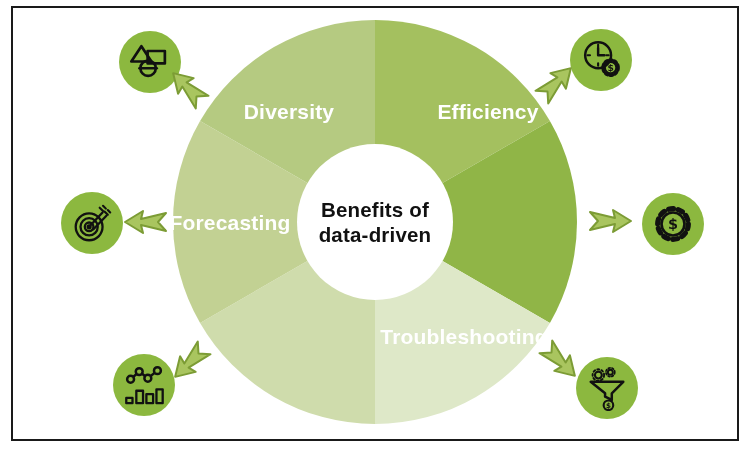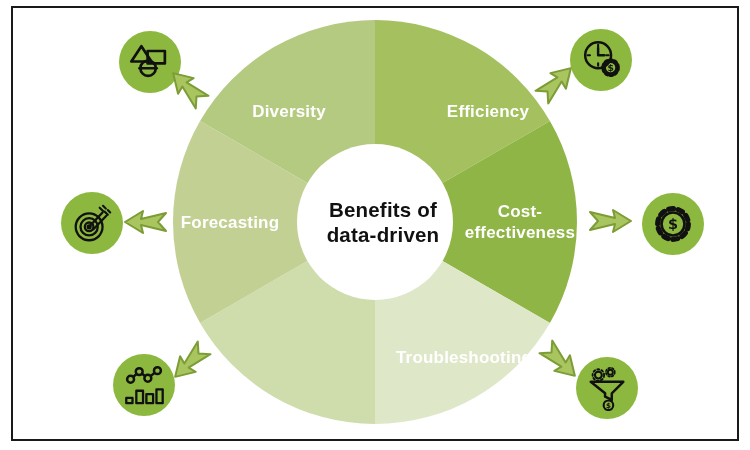--- a/index.html
+++ b/index.html
@@ -9,27 +9,27 @@
     font-family:"Liberation Sans", sans-serif;
   }
   .frame{
     position:absolute;left:11px;top:6px;right:11px;bottom:9px;
     border:2.5px solid var(--border,#1a1a1a);
     pointer-events:none;
   }
   .wheel-svg{position:absolute;left:0;top:0;}
   .seg-label{
     position:absolute;transform:translate(-50%,-50%);
-    color:var(--label_text,#fff);font-weight:700;font-size:17px;
-    line-height:1.25;text-align:center;letter-spacing:.2px;white-space:nowrap;
+    color:var(--label_text,#fff);font-weight:700;font-size:21px;
+    line-height:1.25;text-align:left;letter-spacing:.2px;white-space:nowrap;
   }
   .center-label{
     position:absolute;left:375px;top:222px;transform:translate(-50%,-50%);
     color:var(--center_text,#111);font-weight:800;font-size:20.5px;
-    line-height:25px;text-align:center;letter-spacing:.2px;white-space:nowrap;margin-left:8px;
+    line-height:25px;text-align:center;letter-spacing:.2px;white-space:nowrap;
   }
   .badge{
     position:absolute;width:62px;height:62px;border-radius:50%;
     background:var(--icon_circle,#8cb83f);
     display:flex;align-items:center;justify-content:center;
   }
   .badge svg{width:46px;height:46px;stroke:var(--icon_stroke,#111);fill:none;
     stroke-linecap:round;stroke-linejoin:round;}
   .badge svg text{stroke:none;fill:var(--icon_stroke,#111);
     font-family:"DejaVu Sans",sans-serif;font-weight:bold;}
@@ -50,25 +50,21 @@
     <path d="M375,222 L549.93,121 A202,202 0 0 1 549.93,323 Z" fill="#90b547"></path>
     <path d="M375,222 L549.93,323 A202,202 0 0 1 375,424 Z" fill="#dee8c8"></path>
     <path d="M375,222 L375,424 A202,202 0 0 1 200.07,323 Z" fill="#cfdcac"></path>
     <path d="M375,222 L200.07,323 A202,202 0 0 1 200.07,121 Z" fill="#c2d193"></path>
     <path d="M375,222 L200.07,121 A202,202 0 0 1 375,20 Z" fill="#b5ca81"></path>
     <circle cx="375" cy="222" r="78" fill="#ffffff"></circle>
   </svg>
 
   <div class="seg-label" style="left:289px;top:112px">Diversity</div>
   <div class="seg-label" style="left:488px;top:112px">Efficiency</div>
-  <div class="seg-label" style="left:520px;top:222px">
-    <span>Cost-</span><br>
-    <span>effectiveness</span>
-  </div>
-  <div class="seg-label" style="left:464px;top:358px">Troubleshooting</div>
+  <div class="seg-label" style="left:464px;top:337px">Troubleshooting</div>
   <div class="seg-label" style="left:230px;top:223px">Forecasting</div>
 
   <div class="center-label">
     <div>Benefits of</div>
     <div>data-driven</div>
   </div>
 
   <div class="badge" style="left:119px;top:31px">
     <svg viewBox="0 0 48 48">
       <path d="M15,7.5 L25.5,23.5 L4.5,23.5 Z" stroke-width="2.8"></path>

